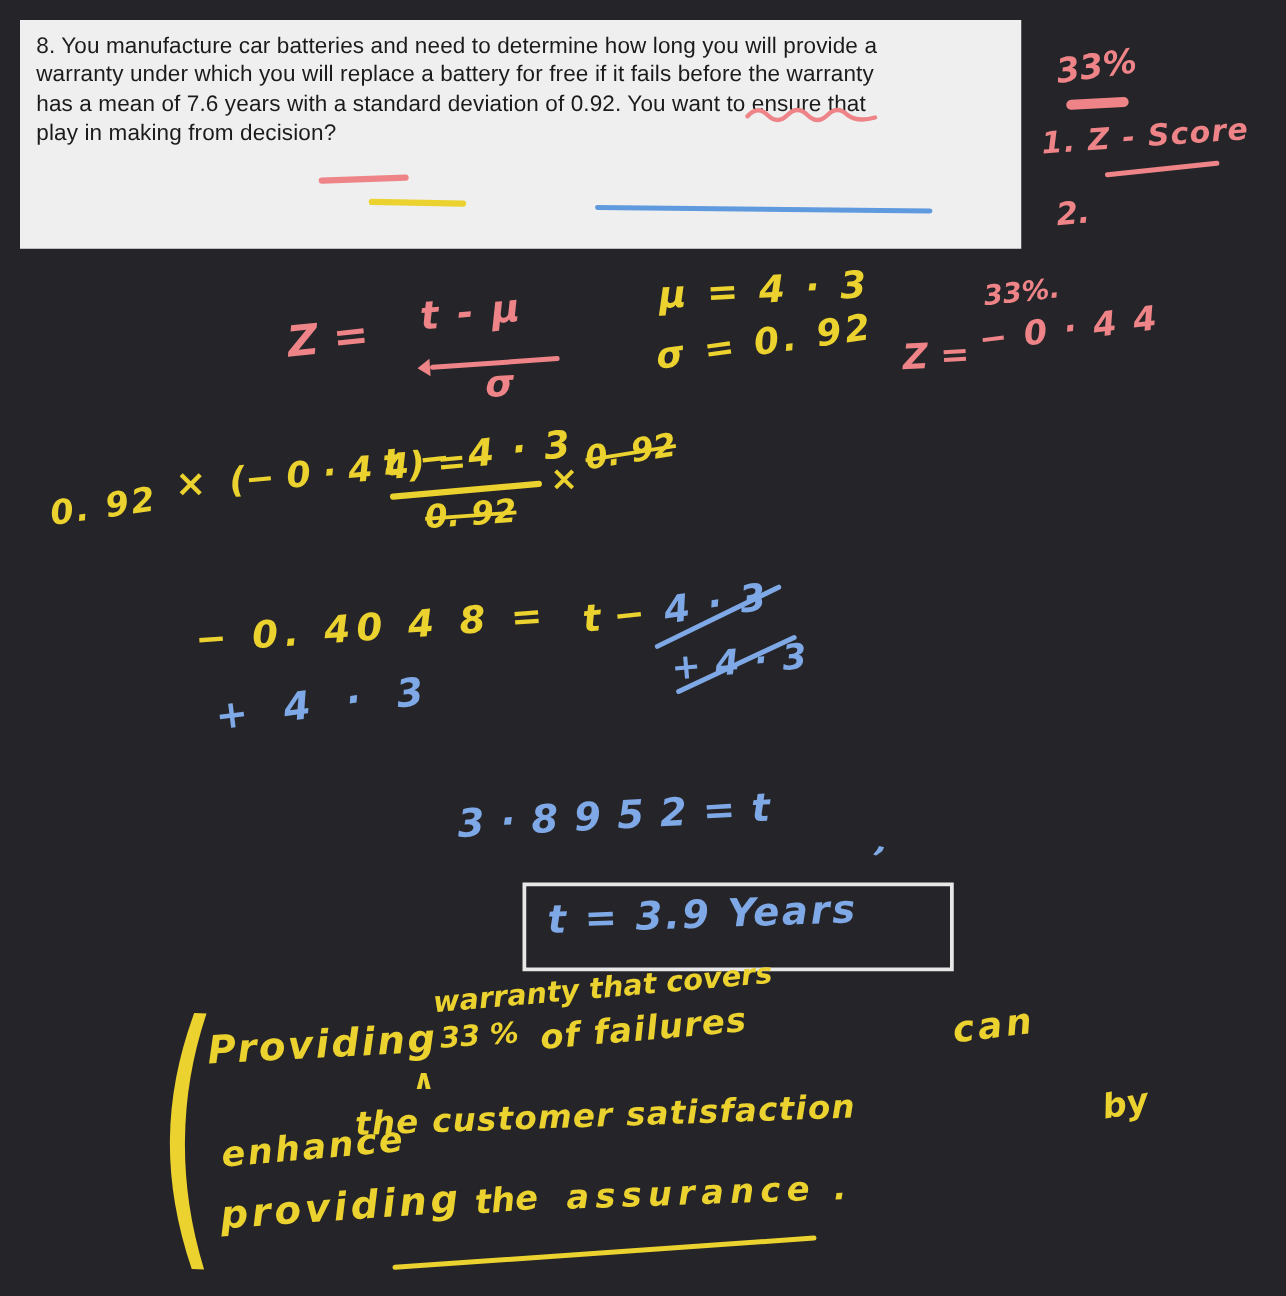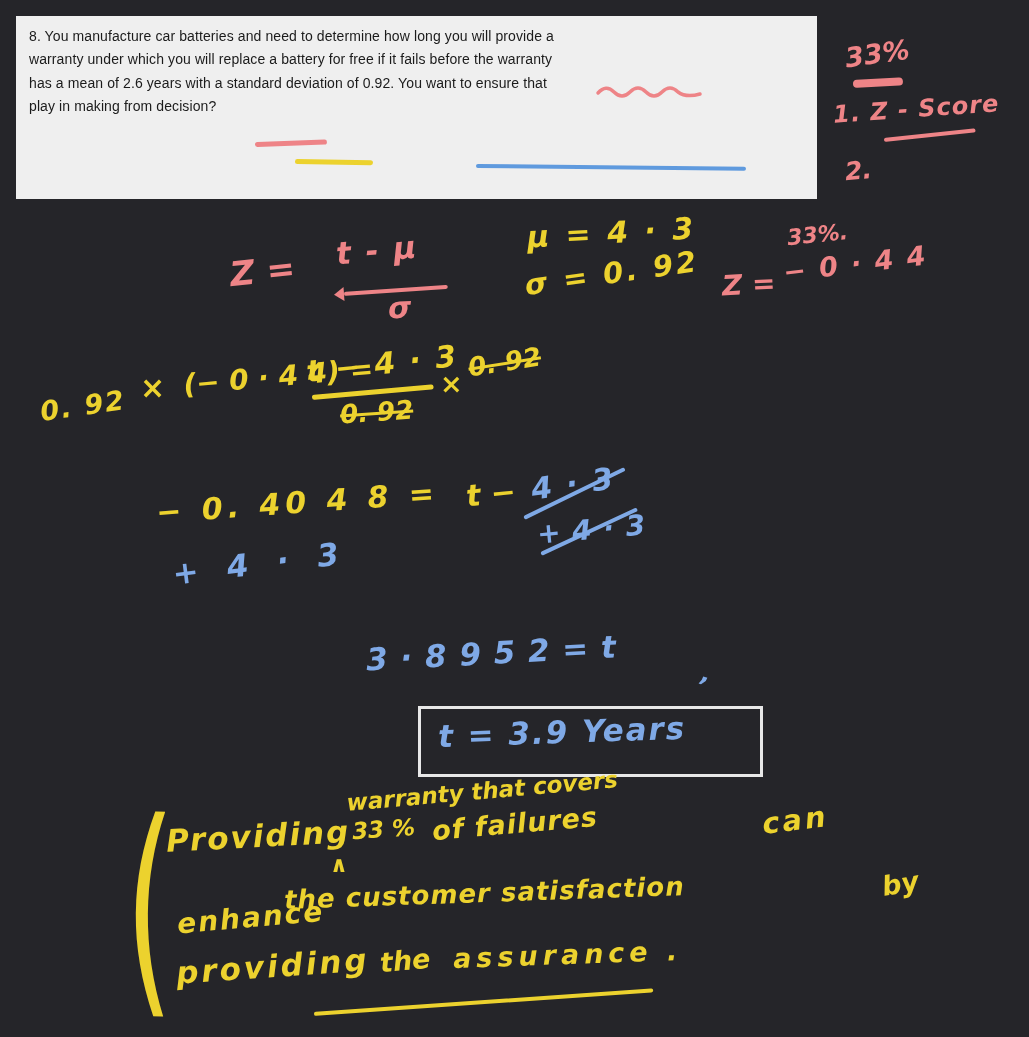--- a/index.html
+++ b/index.html
@@ -6,21 +6,21 @@
     --background:#252529; --problem_box_bg:#efefef; --problem_text:#1b1b1b;
     --pink:#ee8487; --yellow:#ecd22e; --blue:#7fa9e6; --blue_underline:#5f9ade;
     --result_box_border:#e8e8e8;
   }
   html,body{margin:0;padding:0;background:var(--background);}
   #canvas{position:relative;width:1029px;height:1037px;background:var(--background);
     overflow:hidden;font-family:"Liberation Sans",sans-serif;}
   .pbox{position:absolute;left:16px;top:16px;width:801px;height:183px;
     background:var(--problem_box_bg);color:var(--problem_text);
     padding:9px 6px 0 13px;box-sizing:border-box;}
-  .pline{font-size:14px;line-height:23.3px;letter-spacing:.1px;}
+  .pline{font-size:18px;line-height:23.3px;letter-spacing:.1px;}
   .hw{position:absolute;font-family:"DejaVu Sans",sans-serif;font-style:italic;
     font-weight:600;white-space:nowrap;line-height:1.05;}
   .pink{color:var(--pink)} .yellow{color:var(--yellow)} .blue{color:var(--blue)}
   .stroke{position:absolute;border-radius:3px;transform-origin:left center;}
   .bg-pink{background:var(--pink)} .bg-yellow{background:var(--yellow)}
   .bg-blue{background:var(--blue)} .bg-blueu{background:var(--blue_underline)}
   .cancel{text-decoration:line-through;text-decoration-thickness:2.5px;}
   .arrowbar::before{content:"";position:absolute;left:-10px;top:-5px;
     border:7px solid transparent;border-right:10px solid var(--pink);border-left:0;}
   .result-box{position:absolute;left:418px;top:706px;width:345px;height:71px;
@@ -29,21 +29,21 @@
   svg{position:absolute;overflow:visible;}
 </style>
 </head>
 <body>
 
 <div id="canvas">
 
   <div class="pbox">
     <div class="pline">8. You manufacture car batteries and need to determine how long you will provide a</div>
     <div class="pline">warranty under which you will replace a battery for free if it fails before the warranty</div>
-    <div class="pline">has a mean of 2.6 years with a standard deviation of 0.92. You want to ensure that</div>
+    <div class="pline">has a mean of 7.6 years with a standard deviation of 0.92. You want to ensure that</div>
     <div class="pline">play in making from decision?</div>
   </div>
 
   <svg style="left:596px;top:84px" width="112" height="14" viewBox="0 0 112 14">
     <path d="M2 9 q8 -9 16 -1 q8 8 16 0 q8 -8 16 0 q8 8 16 0 q8 -8 16 0 q8 6 22 2" fill="none" stroke="var(--pink)" stroke-width="3.5" stroke-linecap="round"></path>
   </svg>
   <div class="stroke bg-pink" style="left:255px;top:142px;width:72px;height:5px;transform:rotate(-2deg)"></div>
   <div class="stroke bg-yellow" style="left:295px;top:159px;width:78px;height:5px;transform:rotate(1deg)"></div>
   <div class="stroke bg-blueu" style="left:476px;top:164px;width:270px;height:4px;transform:rotate(.6deg)"></div>
 

